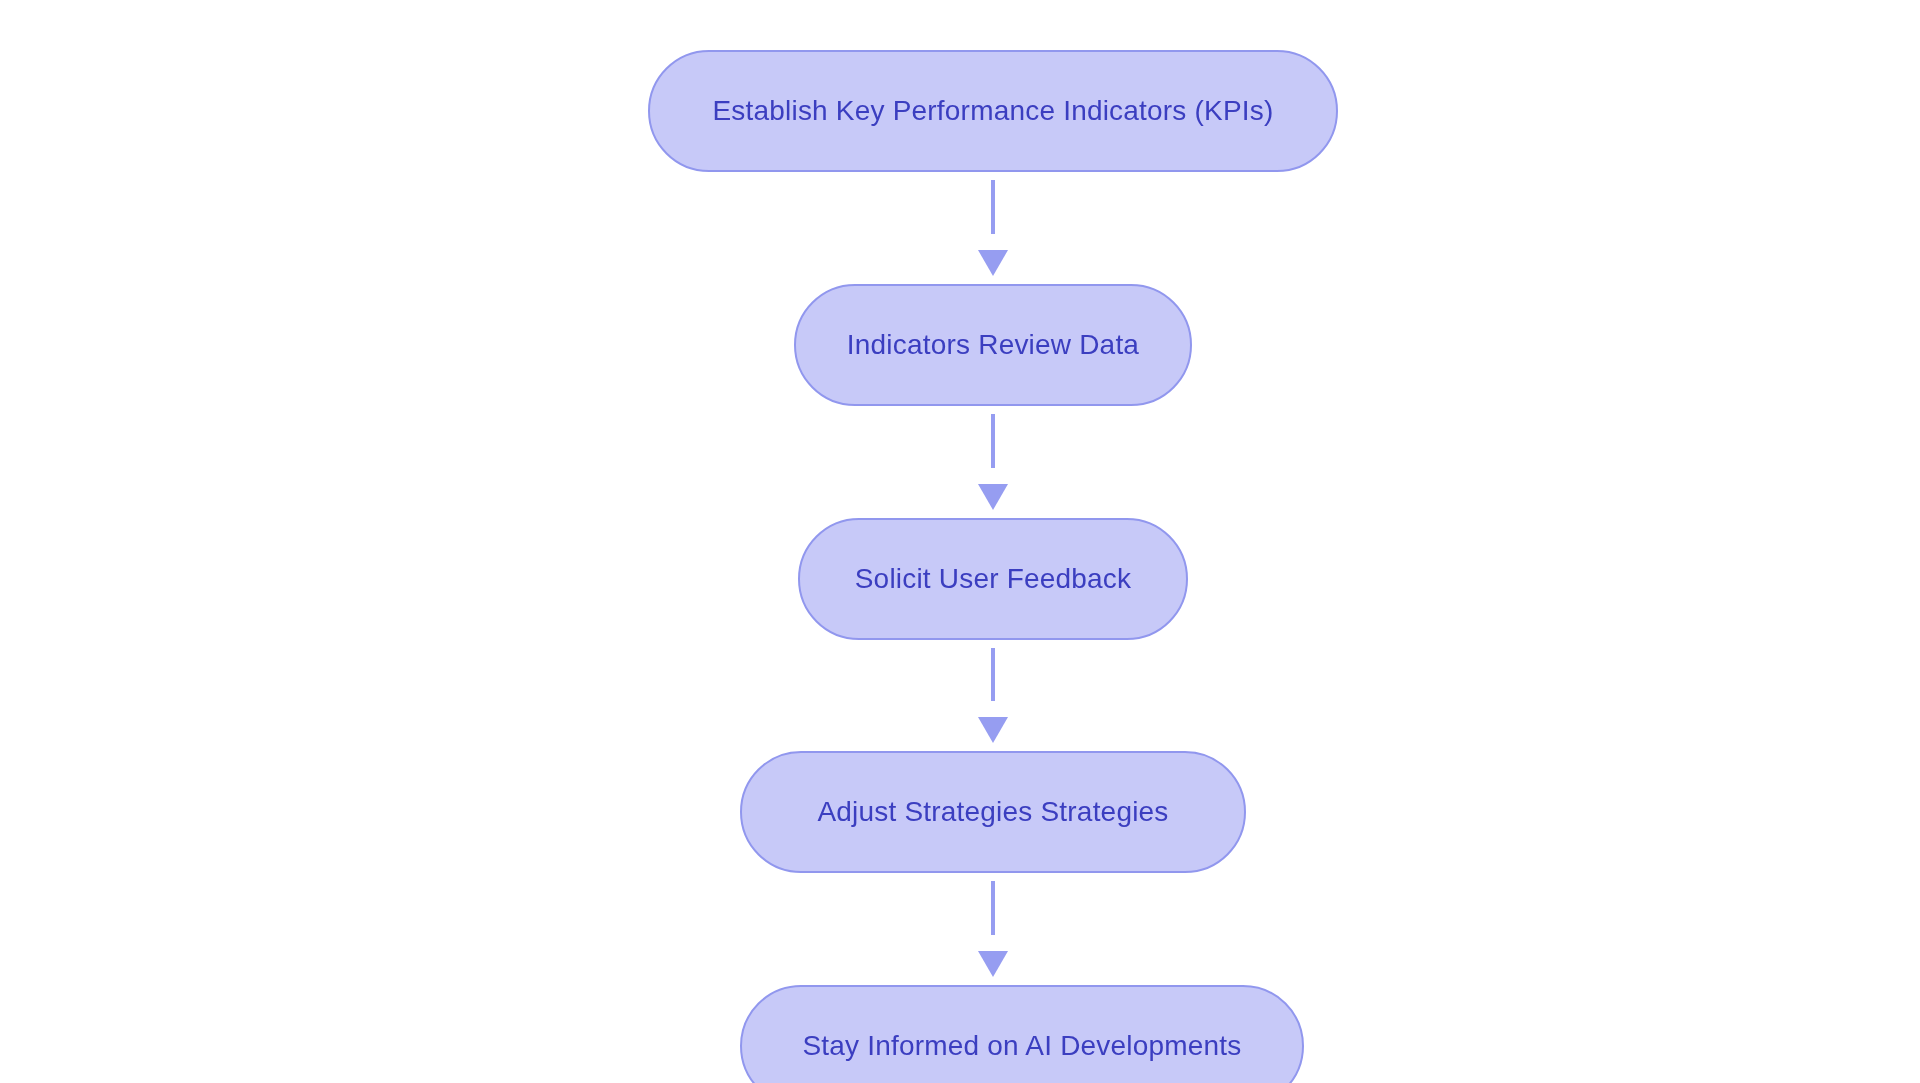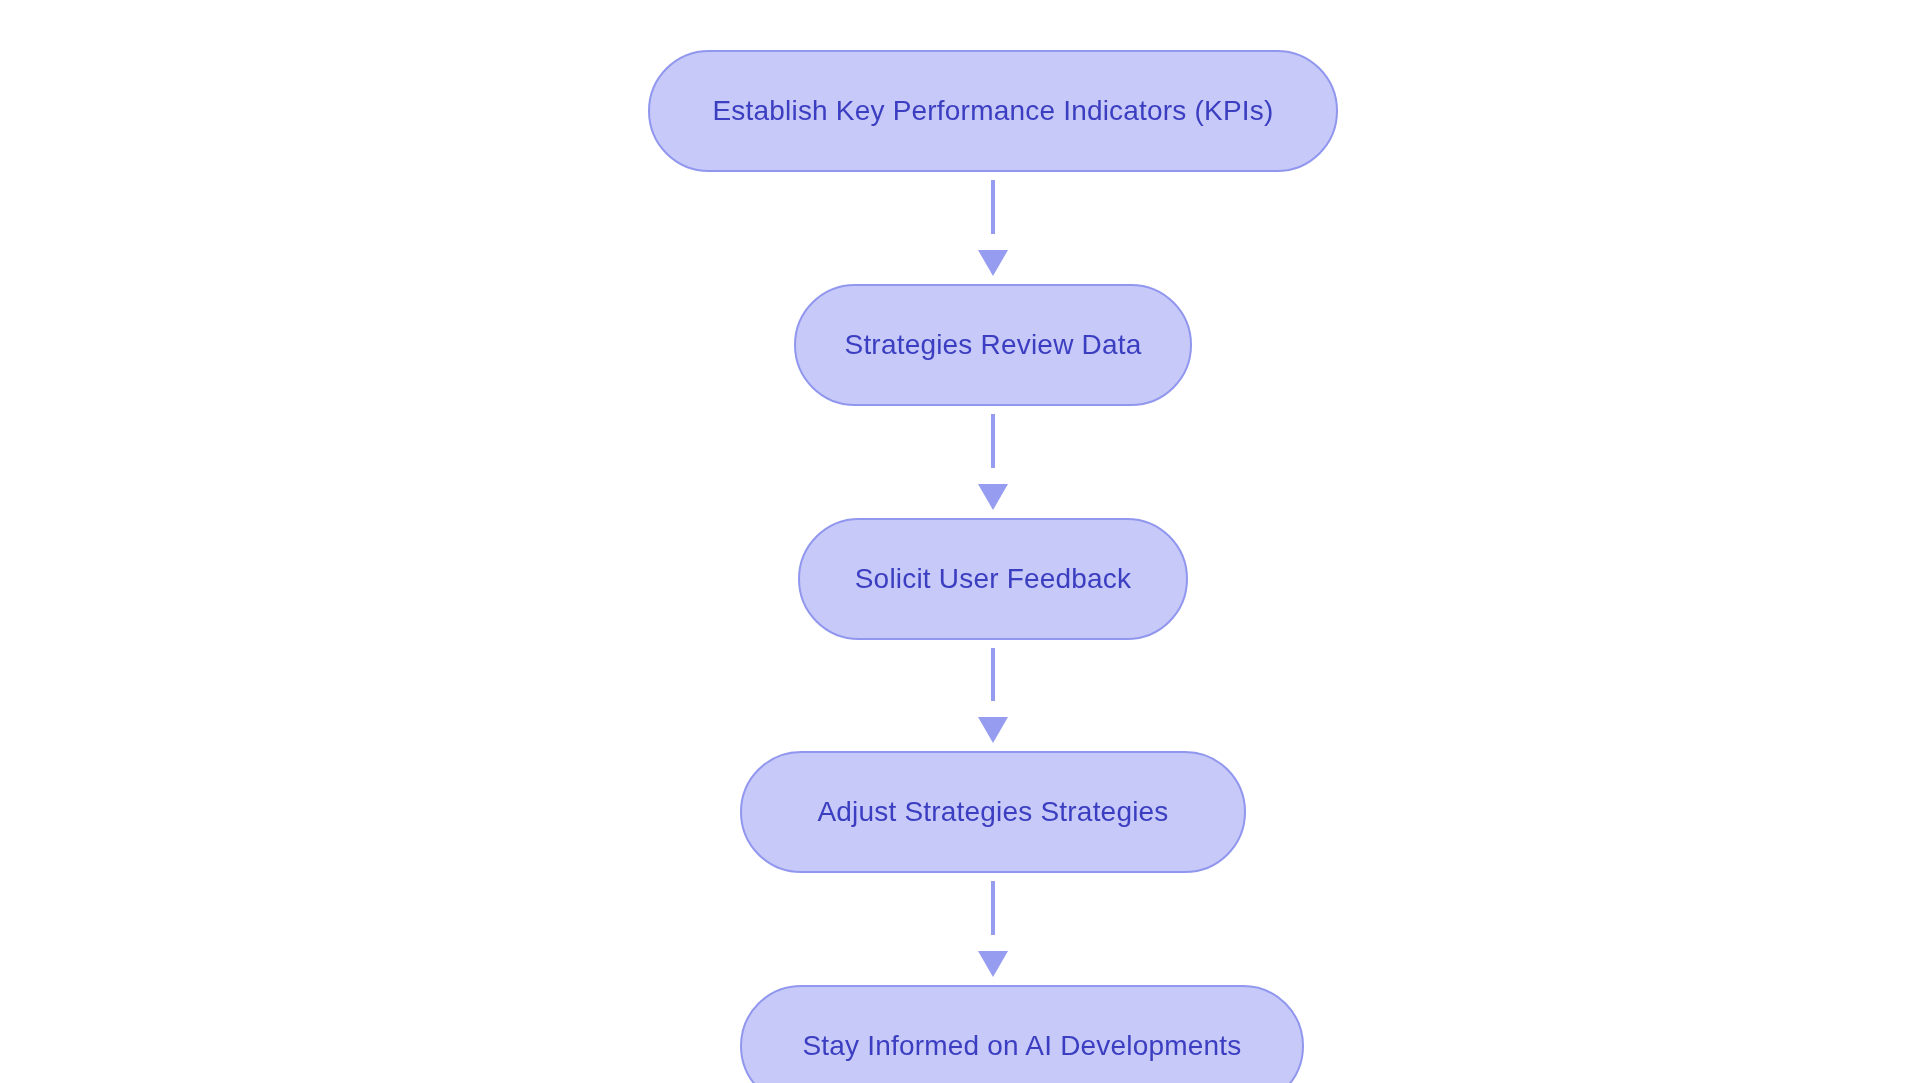--- a/index.html
+++ b/index.html
@@ -74,21 +74,21 @@
   <div class="node node-1">
     <span>Establish Key Performance Indicators (KPIs)</span>
   </div>
 
   <div class="arrow arrow-1">
     <div class="shaft"></div>
     <div class="head"></div>
   </div>
 
   <div class="node node-2">
-    <span>Strategies Review Data</span>
+    <span>Indicators Review Data</span>
   </div>
 
   <div class="arrow arrow-2">
     <div class="shaft"></div>
     <div class="head"></div>
   </div>
 
   <div class="node node-3">
     <span>Solicit User Feedback</span>
   </div>

